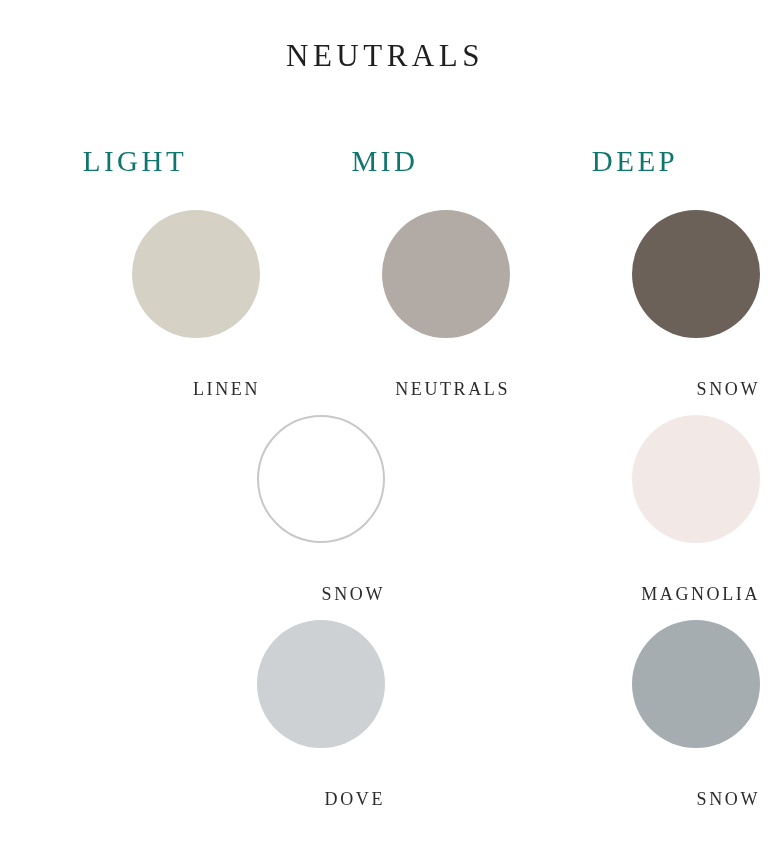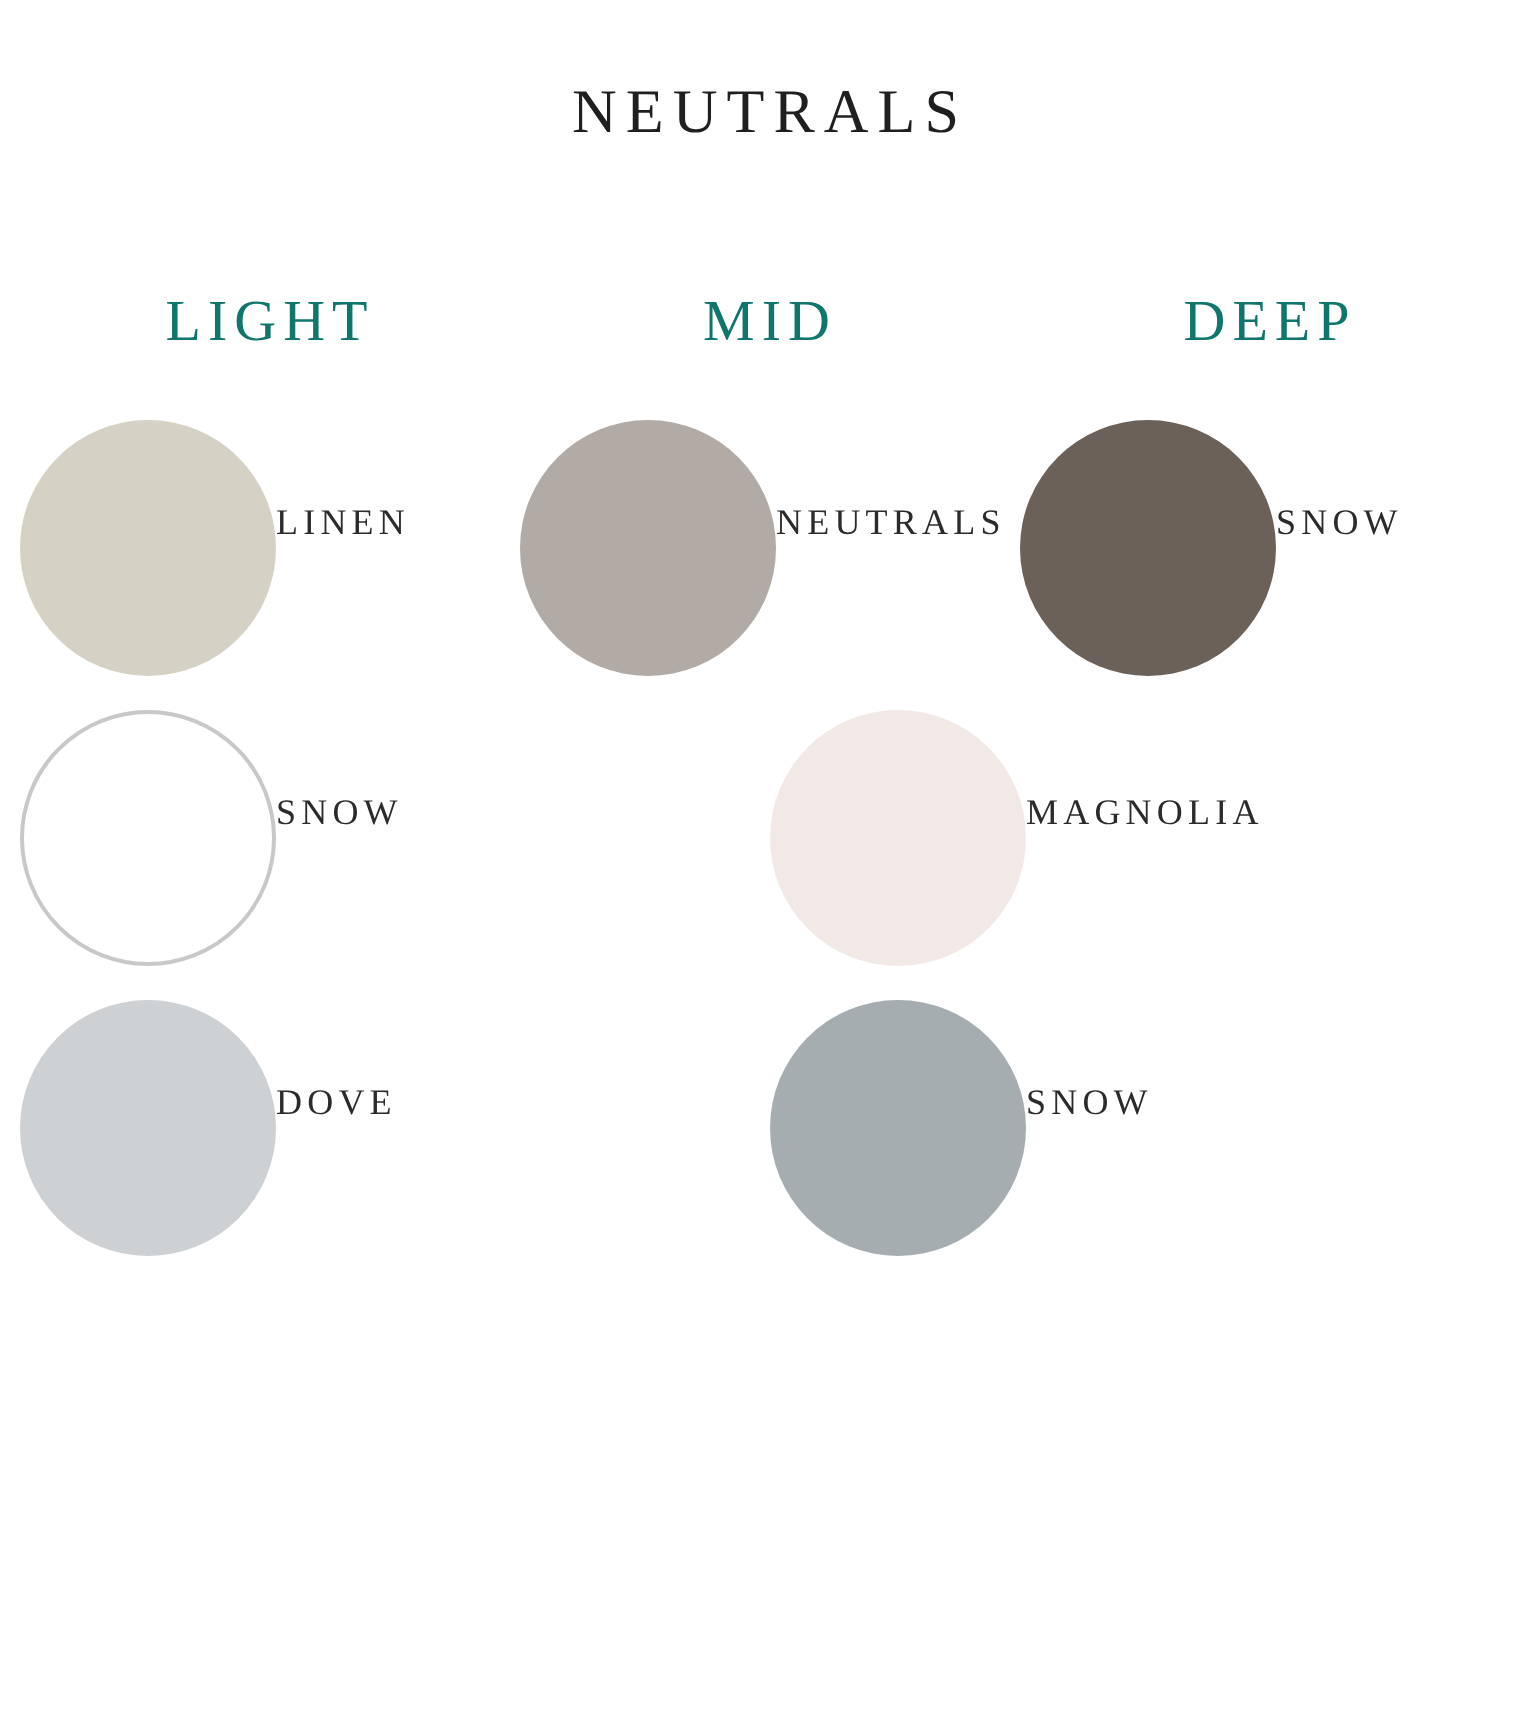--- a/index.html
+++ b/index.html
@@ -57,21 +57,22 @@
     margin-top: 34px;
     padding: 0 10px;
   }
   .swatch-row {
     display: flex;
     margin-bottom: 17px;
   }
   .swatch-cell {
     flex: 1 1 0;
     display: flex;
-    align-items: flex-start;
+    flex-direction: column;
+    align-items: flex-end;
     font-family: Liberation Serif, serif;
   }
   .swatch-dot {
     width: 128px;
     height: 128px;
     border-radius: 50%;
     box-sizing: border-box;
   }
   .swatch-label {
     margin-top: 42px;

